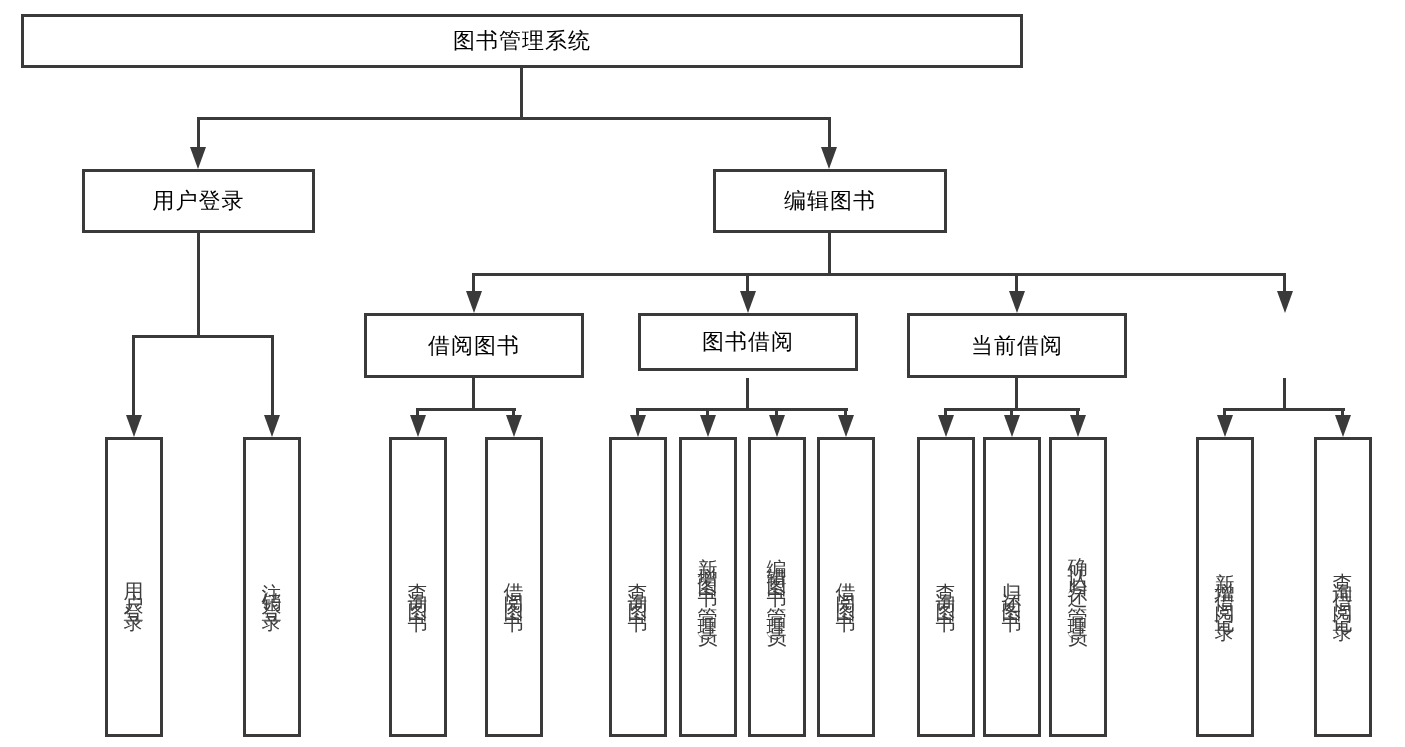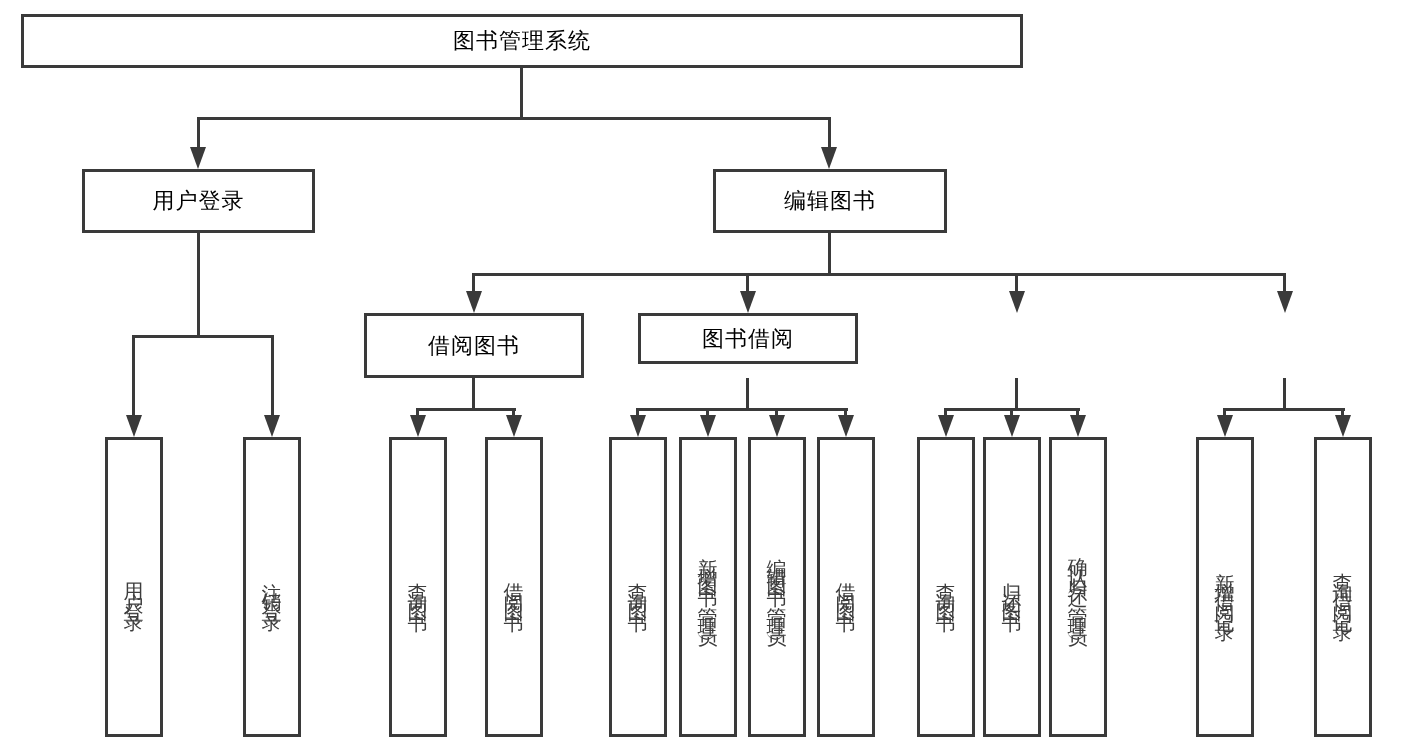--- a/index.html
+++ b/index.html
@@ -91,22 +91,25 @@
   <div class="vl" style="left:746px;top:276px;height:15px;"></div>
   <div class="ah" style="left:740px;top:291px;"></div>
   <div class="vl" style="left:1015px;top:276px;height:15px;"></div>
   <div class="ah" style="left:1009px;top:291px;"></div>
   <div class="vl" style="left:1283px;top:276px;height:15px;"></div>
   <div class="ah" style="left:1277px;top:291px;"></div>
 
   <div class="hbox" style="left:364px;top:313px;width:220px;height:65px;">
     <span>借阅图书</span>
   </div>
-  <div class="hbox" style="left:638px;top:313px;width:220px;height:51px;">
+  <div class="hbox" style="left:638px;top:313px;width:220px;height:58px;">
     <span>图书借阅</span>
+  </div>
+  <div class="hbox" style="left:907px;top:313px;width:220px;height:65px;">
+    <span>当前借阅</span>
   </div>
 
   <div class="vl" style="left:472px;top:378px;height:30px;"></div>
   <div class="hl" style="left:416px;top:408px;width:100px;"></div>
   <div class="vl" style="left:416px;top:411px;height:5px;"></div>
   <div class="ah" style="left:410px;top:415px;"></div>
   <div class="vl" style="left:512px;top:411px;height:5px;"></div>
   <div class="ah" style="left:506px;top:415px;"></div>
 
   <div class="vl" style="left:746px;top:378px;height:30px;"></div>

